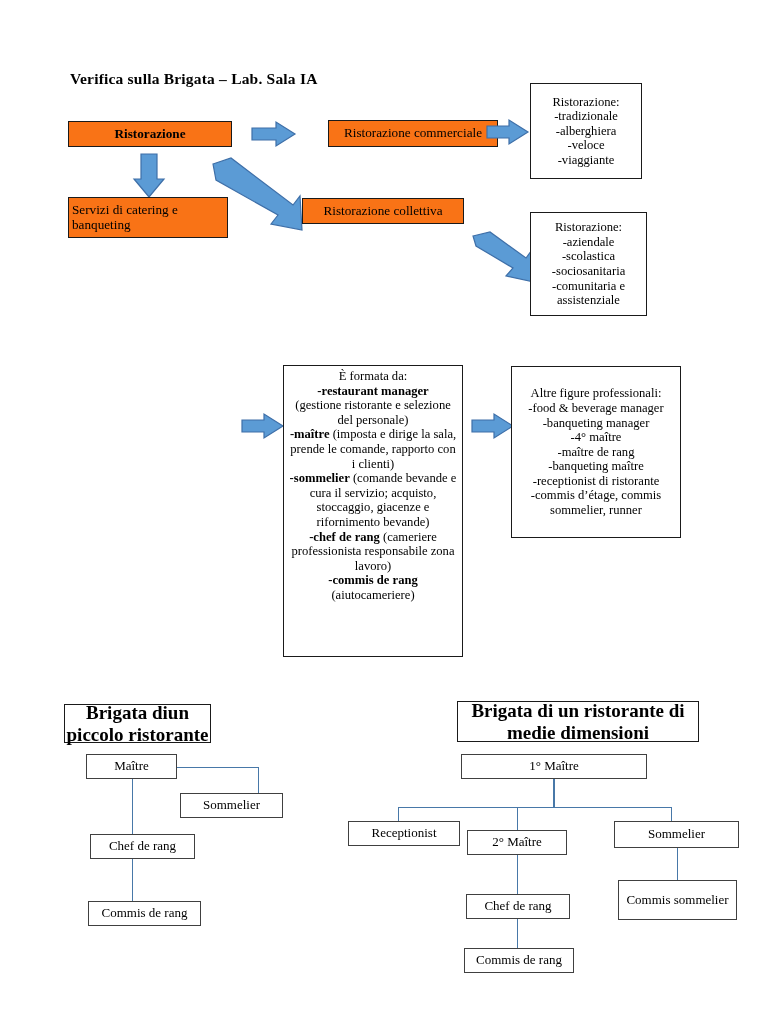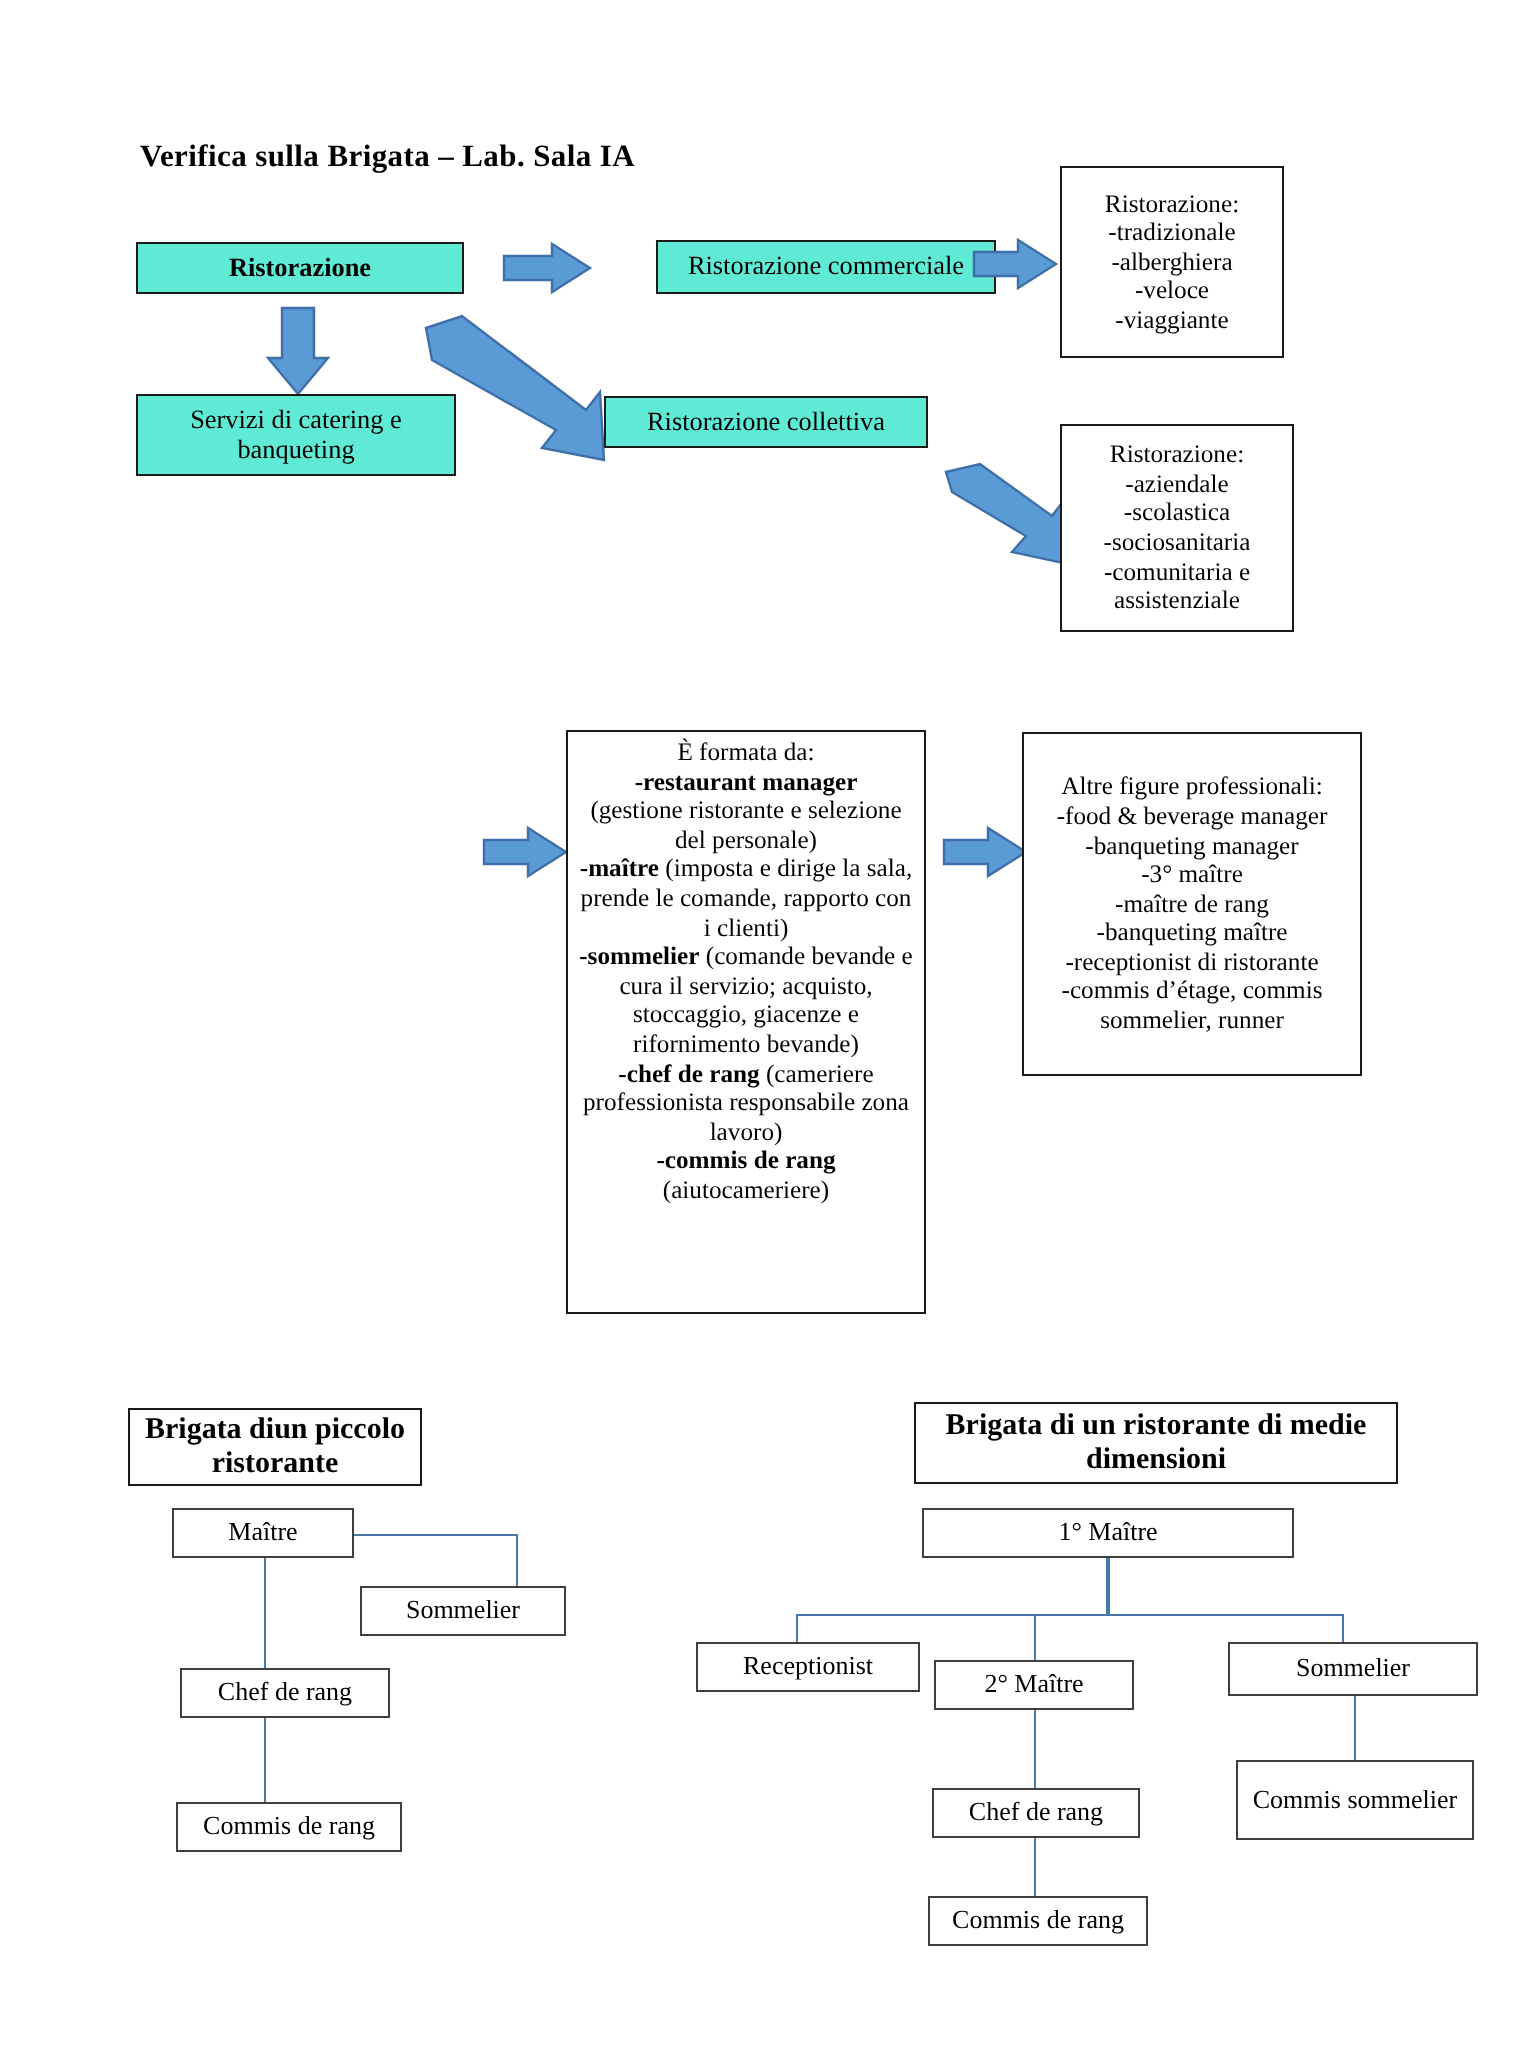--- a/index.html
+++ b/index.html
@@ -16,23 +16,23 @@
   .abs{position:absolute;box-sizing:border-box;}
 
   .title{
     font-size:15.5px;font-weight:bold;letter-spacing:.2px;
     white-space:nowrap;
   }
 
   
   .box{
     border:1.3px solid #1a1a1a;
-    background:#5eead4;
+    background:#f97316;
     display:flex;align-items:center;justify-content:center;
-    text-align:center;
+    text-align:left;
     font-size:13.2px;
     line-height:1.12;
     padding:2px 3px;
   }
   .box.b{font-weight:bold;}
 
   
   .textbox{
     border:1.3px solid #1a1a1a;background:#fff;
     text-align:center;font-size:12.6px;line-height:1.16;
@@ -43,21 +43,21 @@
   b{font-weight:bold;}
 
   
   .node{
     border:1.4px solid #404040;
     background:#ffffff;
     display:flex;align-items:center;justify-content:center;
     text-align:center;font-size:13px;line-height:1.12;
     box-sizing:border-box;
   }
-  .node.hdr{border:1.5px solid #1a1a1a;font-weight:bold;font-size:15px;justify-content:flex-end;}
+  .node.hdr{border:1.5px solid #1a1a1a;font-weight:bold;font-size:19px;justify-content:flex-end;}
 
   
   .ln-v{position:absolute;width:1.4px;background:#4878a8;}
   .ln-h{position:absolute;height:1.4px;background:#4878a8;}
 
   svg.arrow{position:absolute;overflow:visible;}
 </style>
 </head>
 <body>
 
@@ -134,21 +134,21 @@
 
   <svg class="arrow" style="left:470px;top:412px;" width="45" height="30">
     <polygon points="2,8 24,8 24,2 43,14 24,26 24,20 2,20" fill="#5B9BD5" stroke="#3E6FA8" stroke-width="1.2"></polygon>
   </svg>
 
   <div class="abs textbox" style="left:511px;top:366px;width:170px;height:172px;display:flex;align-items:center;justify-content:center;">
     <div style="width:100%;">
       <span class="ln">Altre figure professionali:</span>
       <span class="ln">-food &amp; beverage manager</span>
       <span class="ln">-banqueting manager</span>
-      <span class="ln">-3° maître</span>
+      <span class="ln">-4° maître</span>
       <span class="ln">-maître de rang</span>
       <span class="ln">-banqueting maître</span>
       <span class="ln">-receptionist di ristorante</span>
       <span class="ln">-commis d’étage, commis</span>
       <span class="ln">sommelier, runner</span>
     </div>
   </div>
 
   <div class="abs node hdr" style="left:64px;top:704px;width:147px;height:39px;">
     <span>Brigata diun piccolo ristorante</span>

